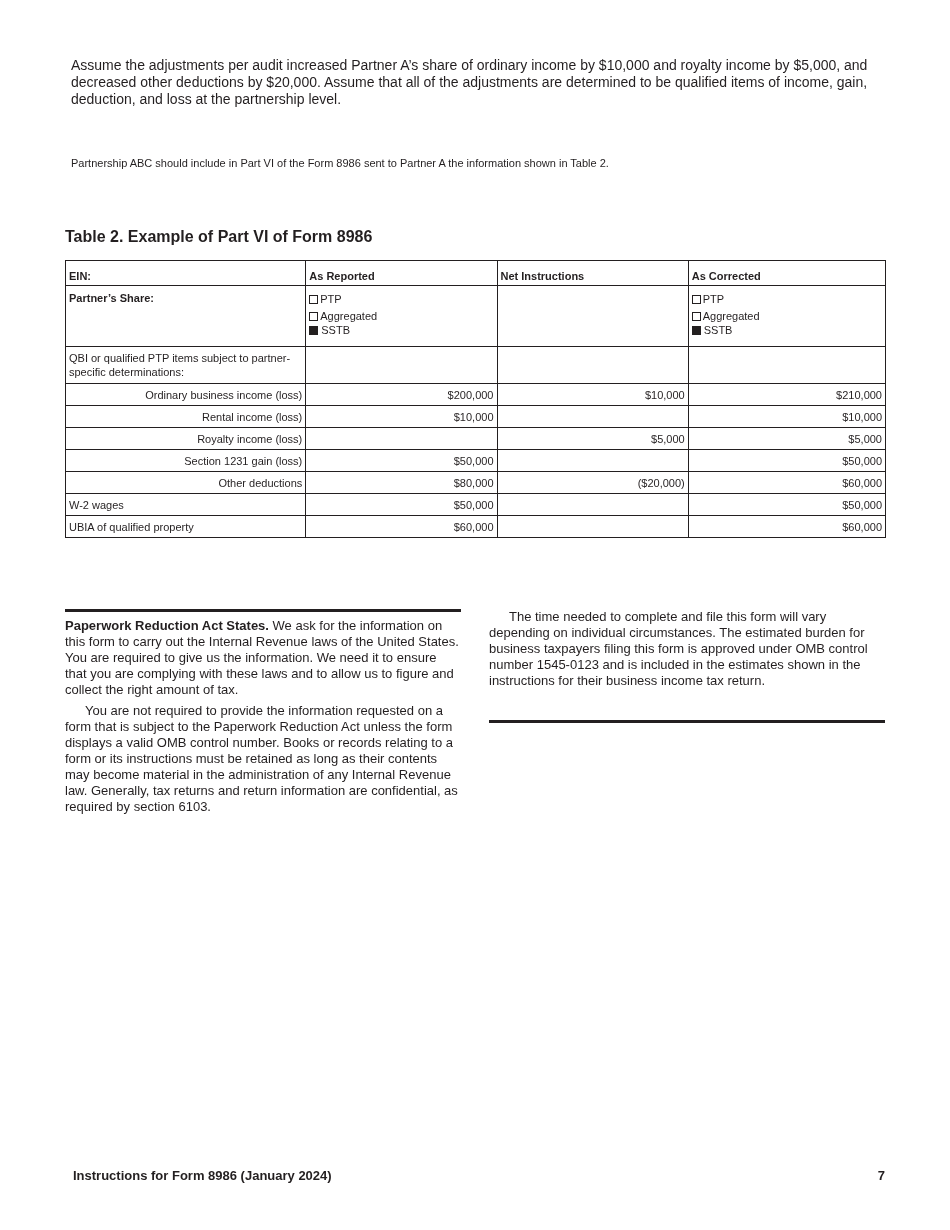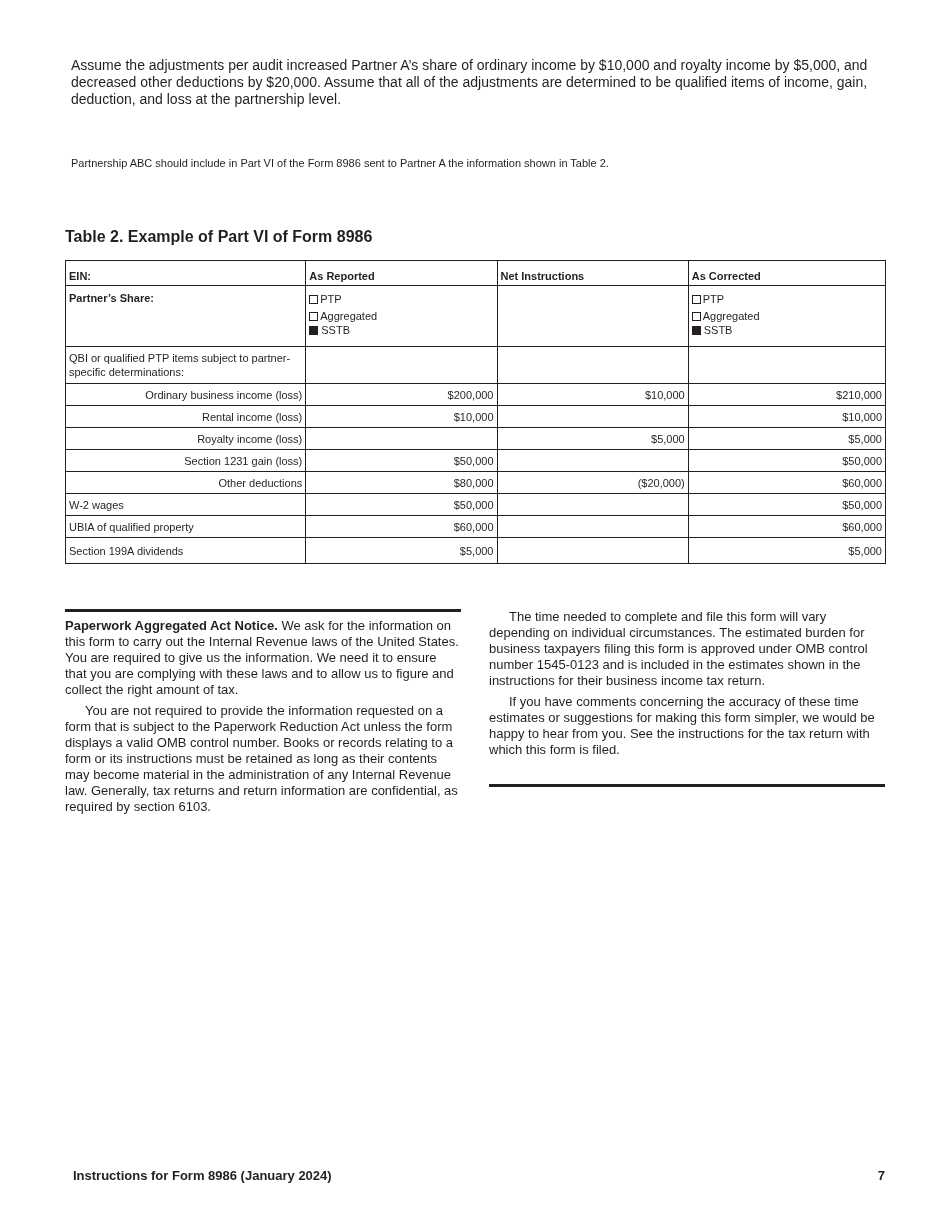--- a/index.html
+++ b/index.html
@@ -172,35 +172,28 @@
     <td class="num">$50,000</td>
     <td class="num"></td>
     <td class="num">$50,000</td>
   </tr>
   <tr class="item">
     <td class="label">UBIA of qualified property</td>
     <td class="num">$60,000</td>
     <td class="num"></td>
     <td class="num">$60,000</td>
   </tr>
-  <tr class="item last">
-    <td class="label">Section 199A dividends</td>
-    <td class="num">$5,000</td>
-    <td class="num"></td>
-    <td class="num">$5,000</td>
-  </tr>
 </tbody>
   </table>
 
 <div class="col-left">
-  <p><span class="notice-head">Paperwork Aggregated Act Notice.</span><span> We ask for the information on this form to carry out the Internal Revenue laws of the United States. You are required to give us the information. We need it to ensure that you are complying with these laws and to allow us to figure and collect the right amount of tax.</span></p>
+  <p><span class="notice-head">Paperwork Reduction Act States.</span><span> We ask for the information on this form to carry out the Internal Revenue laws of the United States. You are required to give us the information. We need it to ensure that you are complying with these laws and to allow us to figure and collect the right amount of tax.</span></p>
   <p class="indent-p">You are not required to provide the information requested on a form that is subject to the Paperwork Reduction Act unless the form displays a valid OMB control number. Books or records relating to a form or its instructions must be retained as long as their contents may become material in the administration of any Internal Revenue law. Generally, tax returns and return information are confidential, as required by section 6103.</p>
 </div>
 
 <div class="col-right">
   <div class="rule-bottom">
     <p class="indent-p">The time needed to complete and file this form will vary depending on individual circumstances. The estimated burden for business taxpayers filing this form is approved under OMB control number 1545-0123 and is included in the estimates shown in the instructions for their business income tax return.</p>
-    <p class="indent-p" style="margin-bottom:0">If you have comments concerning the accuracy of these time estimates or suggestions for making this form simpler, we would be happy to hear from you. See the instructions for the tax return with which this form is filed.</p>
   </div>
 </div>
 
 <div class="footer-left">Instructions for Form 8986 (January 2024)</div>
 <div class="footer-right">7</div>
 
 </body></html>

